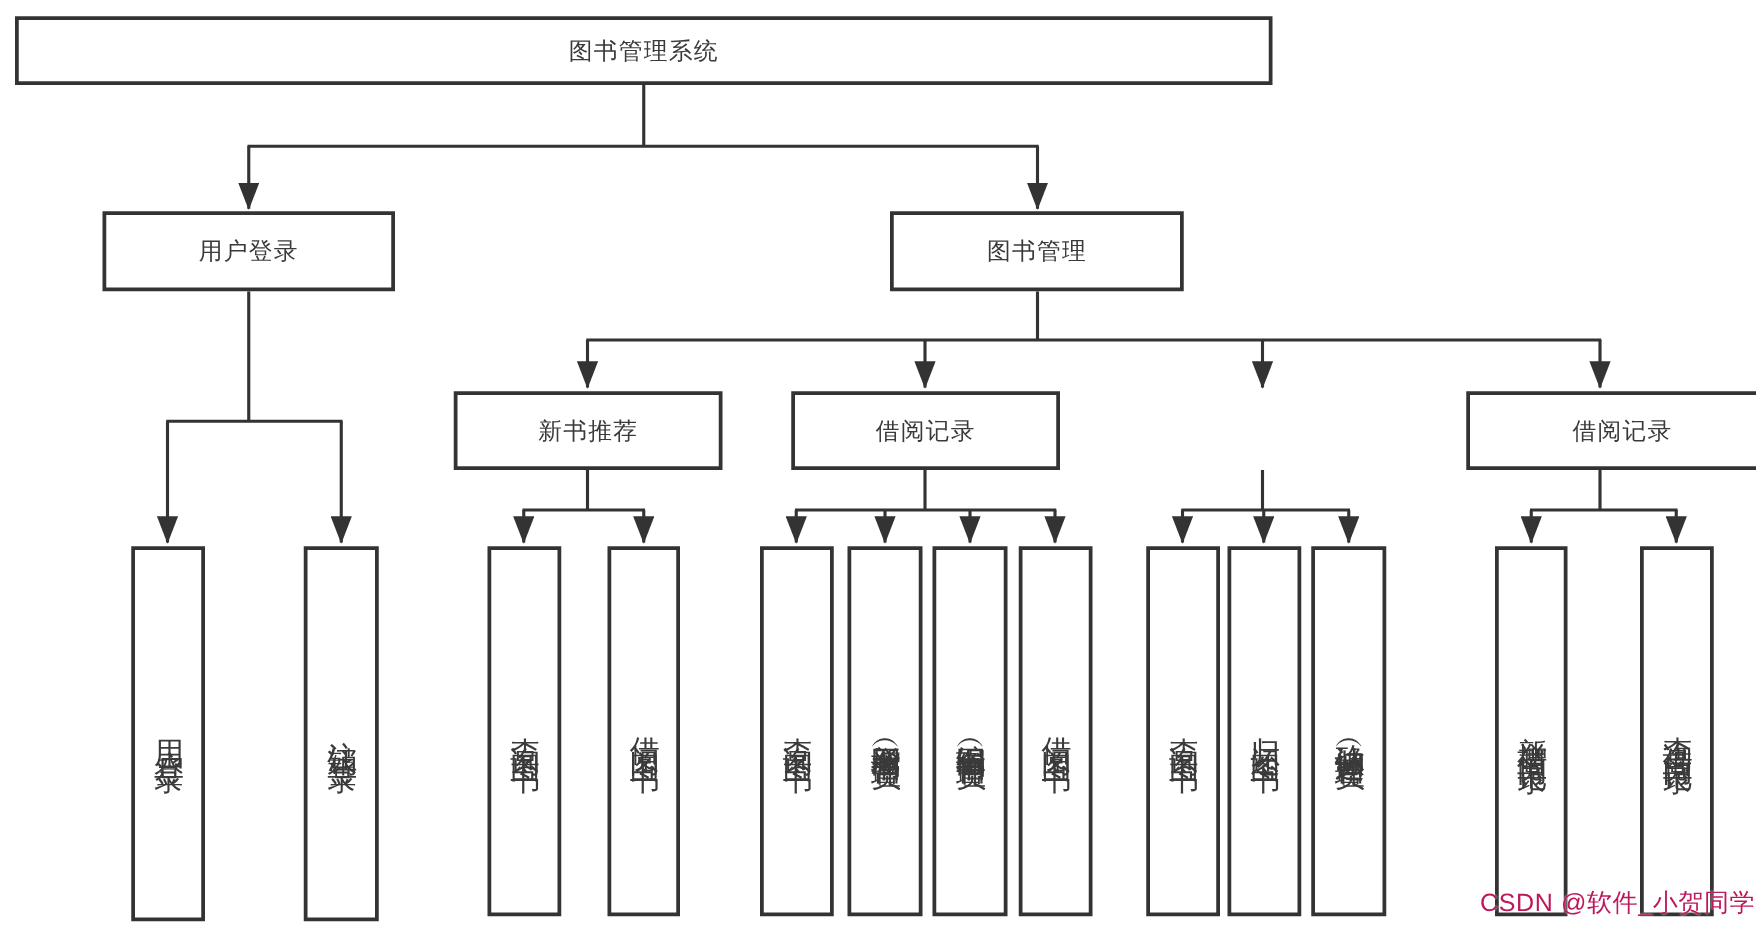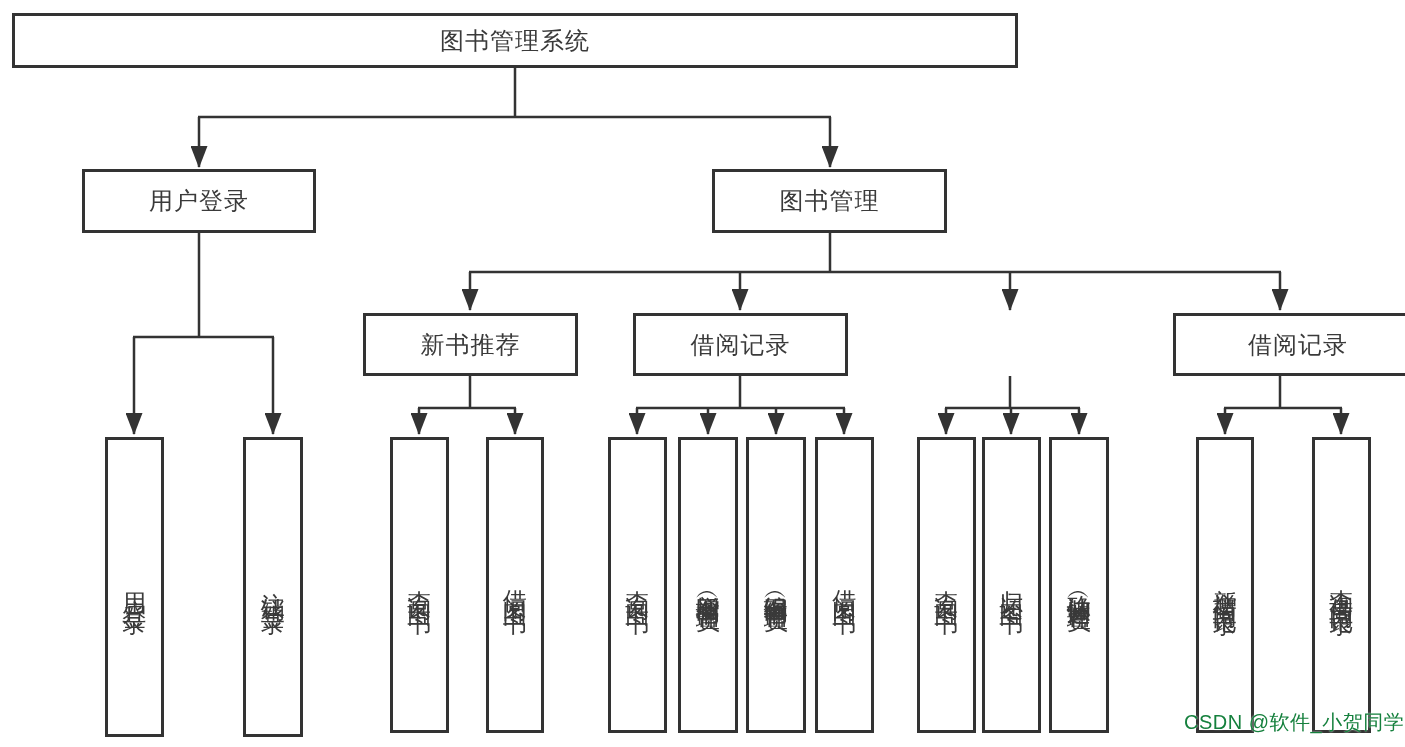--- a/index.html
+++ b/index.html
@@ -20,37 +20,37 @@
     position: absolute;
     box-sizing: border-box;
     border: 3px solid #333333;
     background: #ffffff;
     display: flex;
     align-items: center;
     justify-content: center;
     color: #3a3a3a;
     z-index: 2;
   }
-  .h-box { font-size: 24px; letter-spacing: 1px; font-weight: 400; }
+  .h-box { font-size: 19px; letter-spacing: 1px; font-weight: 400; }
   .v-box span {
     writing-mode: vertical-rl;
     text-orientation: mixed;
     font-size: 24px;
     line-height: 1.15;
     letter-spacing: 7px;
     white-space: nowrap;
   }
   .v-box.mid span { letter-spacing: 5px; }
   .v-box.tight span { letter-spacing: 2px; }
   #watermark {
     position: absolute;
     left: 1184px;
     top: 709px;
     font-size: 20px;
-    color: #15803d;
+    color: #be185d;
     letter-spacing: 0.5px;
     white-space: nowrap;
     z-index: 3;
     text-shadow: 0 0 2px #ffffff;
   }
 </style>
 </head>
 <body>
 
 <div id="canvas">

